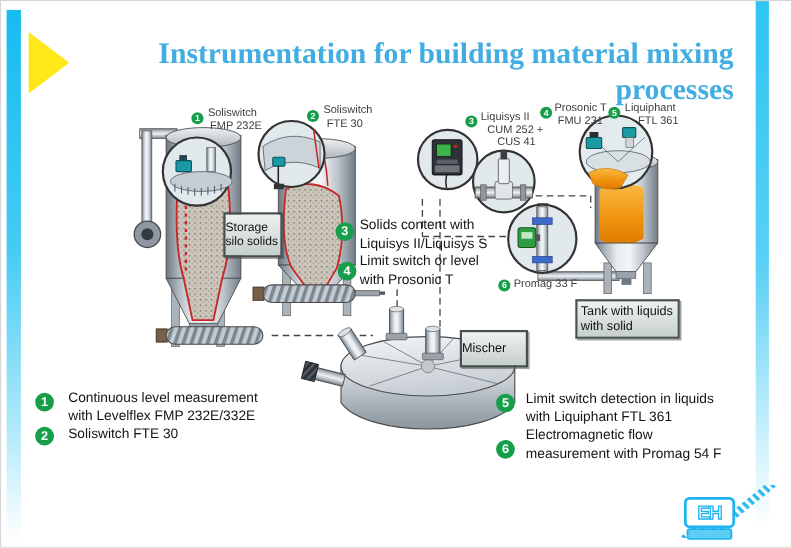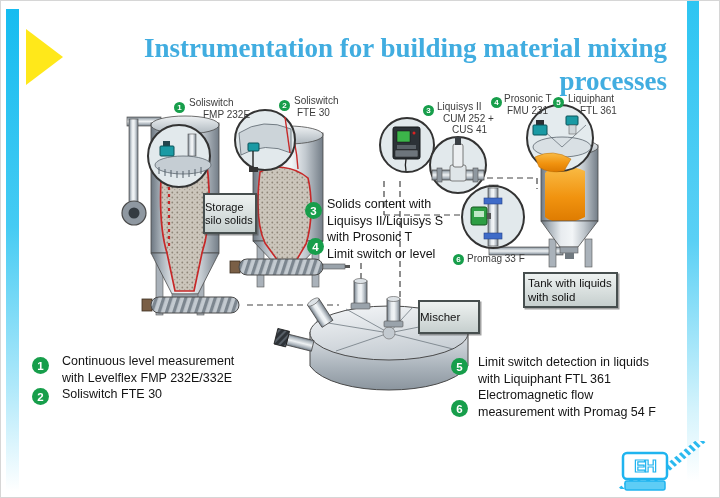--- a/index.html
+++ b/index.html
@@ -13,21 +13,21 @@
     border-left:37px solid #ffe81a;border-top:28px solid transparent;border-bottom:28px solid transparent;}
   .title{position:absolute;left:76px;top:31px;width:590px;font-family:"Liberation Serif",serif;
     font-weight:bold;font-size:27px;line-height:33px;color:#41ade0;z-index:4;}
   .title div{white-space:nowrap;text-align:right;}
   .diagram-svg{position:absolute;left:0;top:0;z-index:1;}
   .badge{position:absolute;background:#179e4b;color:#fff;border-radius:50%;
     display:flex;align-items:center;justify-content:center;font-weight:bold;z-index:3;}
   .badge.sm{width:11px;height:11px;font-size:8px;}
   .badge.lg{width:17px;height:17px;font-size:11.5px;}
   .dev-label{position:absolute;font-size:10px;line-height:11.5px;color:#3c3c3c;z-index:3;white-space:nowrap;}
-  .ind1{margin-left:6px;} .ind2{margin-left:15px;} .ind3{margin-left:3px;} .ind4{margin-left:12px;} .ind5{margin-left:14px;}
+  .ind1{margin-left:6px;} .ind2{margin-left:15px;} .ind3{margin-left:3px;} .ind4{margin-left:12px;} .ind5{margin-left:2px;}
   .ann{position:absolute;font-size:12.5px;line-height:16.5px;color:#141414;z-index:2;white-space:nowrap;}
   .pbox{position:absolute;background:linear-gradient(180deg,#eef2f1 0%,#c6cfce 100%);
     border:2px solid #474f4f;box-shadow:1.5px 1.5px 0 rgba(70,70,70,.5);
     color:#111;z-index:5;box-sizing:border-box;overflow:hidden;}
   .pbox.center{display:flex;flex-direction:column;justify-content:center;}
   .logo-svg{position:absolute;left:0;top:0;z-index:4;}
 </style>
 </head>
 <body>
 
@@ -290,22 +290,22 @@
   <div class="badge sm" style="left:452px;top:253px">6</div>
   <div class="dev-label" style="left:466px;top:252px">
     <div>Promag 33 F</div>
   </div>
 
   <div class="badge lg" style="left:304px;top:201px">3</div>
   <div class="badge lg" style="left:306px;top:237px">4</div>
   <div class="ann" style="left:326px;top:195px">
     <div>Solids content with</div>
     <div>Liquisys II/Liquisys S</div>
+    <div>Limit switch or level</div>
     <div>with Prosonic T</div>
-    <div>Limit switch or level</div>
   </div>
 
   <div class="badge lg" style="left:31px;top:356px">1</div>
   <div class="badge lg" style="left:31px;top:387px">2</div>
   <div class="ann" style="left:61px;top:352px">
     <div>Continuous level measurement</div>
     <div>with Levelflex FMP 232E/332E</div>
     <div>Soliswitch FTE 30</div>
   </div>
 

